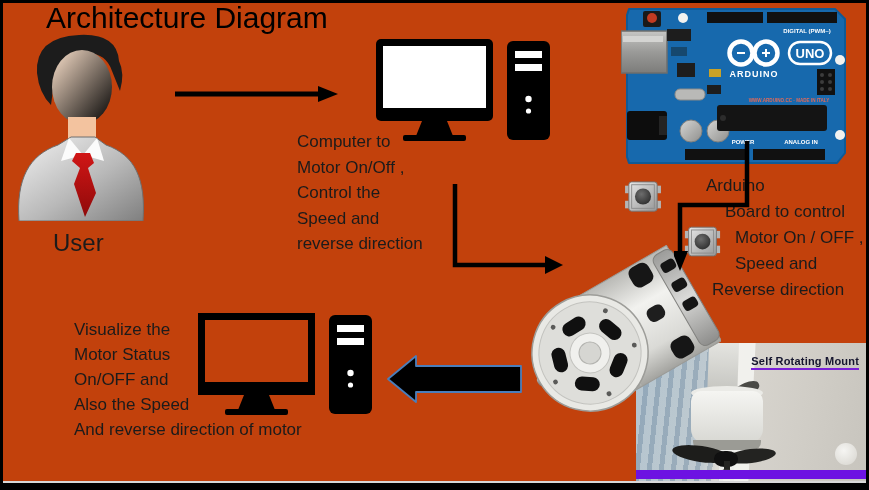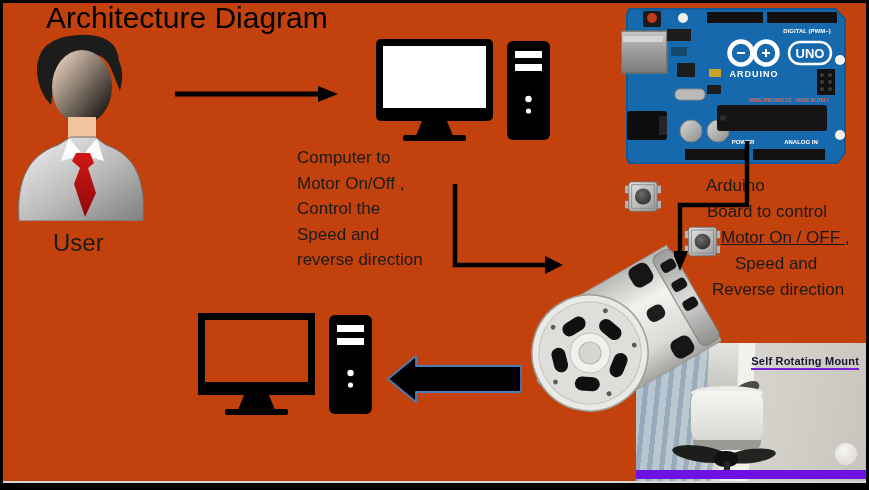--- a/index.html
+++ b/index.html
@@ -6,24 +6,24 @@
   #stage{
     position:relative;width:869px;height:490px;box-sizing:border-box;
     border:3px solid #000;background:#c2410c;overflow:hidden;
     font-family:"Liberation Sans",sans-serif;color:#1b1b1b;
   }
   .abs{position:absolute;}
   
   #title{left:43px;top:-2px;font-size:30px;color:#000;white-space:nowrap;}
   
   .caption{font-size:17px;line-height:25.5px;white-space:nowrap;color:#1b1b1b;}
-  #caption-computer1{left:294px;top:142px;}
+  #caption-computer1{left:294px;top:126px;}
   #caption-arduino{left:703px;top:170px;line-height:26px;}
-  #caption-arduino .line:nth-child(2){margin-left:1px;}
-  #caption-arduino .line:nth-child(3){margin-left:15px;text-decoration:underline;}
+  #caption-arduino .line:nth-child(2){margin-left:19px;}
+  #caption-arduino .line:nth-child(3){margin-left:29px;}
   #caption-arduino .line:nth-child(4){margin-left:29px;}
   #caption-arduino .line:nth-child(5){margin-left:6px;}
   #caption-computer2{left:71px;top:314px;line-height:25px;z-index:6;}
   #user-label{left:50px;top:226px;font-size:24px;}
   
   #user-figure{left:8px;top:26px;z-index:2;}
   #arrow-user{left:171px;top:82px;}
   #computer1{left:373px;top:36px;}
   #elbow1{left:446px;top:179px;z-index:5;}
   #arduino-board{left:618px;top:4px;}
@@ -353,16 +353,23 @@
     </g>
     <g>
       <rect x="131" y="2" width="43" height="99" rx="6" fill="#000"></rect>
       <rect x="139" y="12" width="27" height="7" fill="#fff"></rect>
       <rect x="139" y="25" width="27" height="7" fill="#fff"></rect>
       <circle cx="152.5" cy="60" r="3.2" fill="#fff"></circle>
       <circle cx="152.5" cy="72" r="2.6" fill="#fff"></circle>
     </g>
   </svg>
 
+  <div id="caption-computer2" class="abs caption">
+    <div class="line">Visualize the</div>
+    <div class="line">Motor Status</div>
+    <div class="line">On/OFF and</div>
+    <div class="line">Also the Speed</div>
+    <div class="line">And reverse direction of motor</div>
+  </div>
 
   <div id="bottom-grey" class="abs"></div>
   <div id="bottom-black" class="abs"></div>
 </div>
 
 </body></html>

